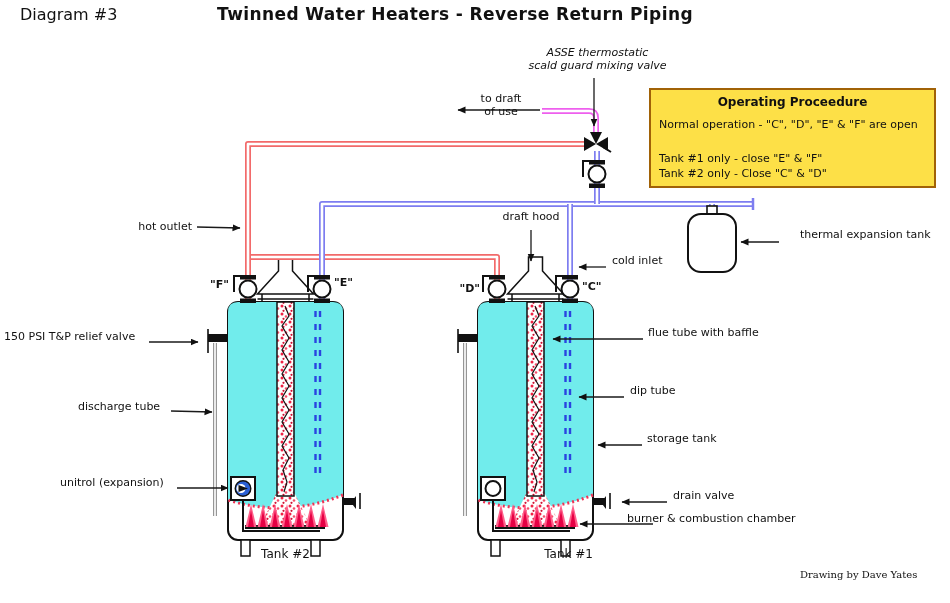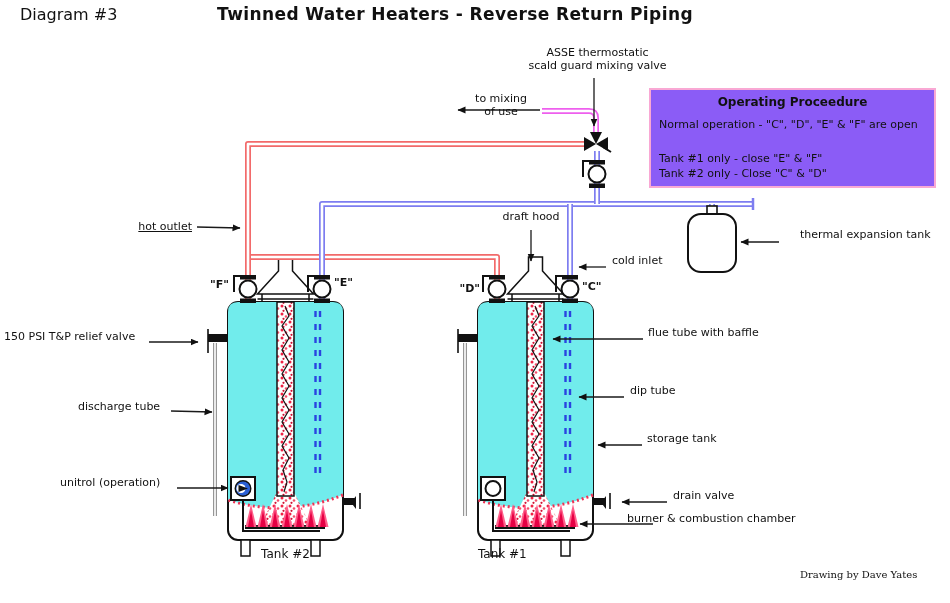--- a/index.html
+++ b/index.html
@@ -3,48 +3,48 @@
 <meta charset="utf-8">
 <style>
   html,body{margin:0;padding:0;background:#fff;}
   .stage{
     position:relative;width:950px;height:603px;background:#fff;overflow:hidden;
     font-family:"DejaVu Sans","Liberation Sans",sans-serif;color:#111;
   }
   .stage svg{position:absolute;left:0;top:0;}
   .lbl{position:absolute;font-size:11px;line-height:13px;white-space:nowrap;color:#111;}
   .lbl.center{text-align:center;white-space:normal;}
-  .lbl.right{text-align:right;text-decoration:underline;}
+  .lbl.right{text-align:right;}
   #diagram-number{left:20px;top:8px;font-size:16px;}
   #page-title{left:155px;top:8px;width:600px;text-align:center;font-size:17px;font-weight:bold;letter-spacing:.4px;}
-  #asse-label{left:500px;top:46px;width:195px;}
+  #asse-label{left:500px;top:46px;width:195px;font-style:italic;}
   #topoints-label{left:463px;top:92px;width:76px;}
   #hot-outlet-label{left:100px;top:220px;width:92px;}
   #draft-hood-label{left:496px;top:210px;width:70px;}
   #cold-inlet-label{left:612px;top:254px;}
   #expansion-label{left:784px;top:228px;margin-left:16px;}
   #relief-label{left:4px;top:330px;text-align:right;}
   #discharge-label{left:78px;top:400px;}
   #unitrol-label{left:60px;top:476px;}
   #flue-label{left:648px;top:326px;}
   #dip-label{left:630px;top:384px;}
   #storage-label{left:647px;top:432px;}
   #drain-label{left:673px;top:489px;}
   #burner-label{left:627px;top:512px;}
   #tank2-label{left:228px;top:548px;width:115px;text-align:center;font-size:12px;}
-  #tank1-label{left:478px;top:548px;width:115px;text-align:left;font-size:12px;}
+  #tank1-label{left:478px;top:548px;width:115px;text-align:right;font-size:12px;}
   #credit{left:800px;top:568px;font-size:10px;font-family:"DejaVu Serif","Liberation Serif",serif;}
   .vtag{position:absolute;font-size:11px;font-weight:bold;}
   #vtag-f{left:189px;top:278px;width:40px;text-align:right;}
   #vtag-e{left:334px;top:276px;}
   #vtag-d{left:440px;top:282px;width:40px;text-align:right;}
   #vtag-c{left:582px;top:280px;}
   .opbox{
     position:absolute;left:649px;top:88px;width:287px;height:100px;
-    border:2px solid #f9a8d4;background:#8b5cf6;box-sizing:border-box;
+    border:2px solid #a16207;background:#fde047;box-sizing:border-box;
   }
   .opbox .optitle{position:absolute;left:0;top:5px;width:100%;text-align:center;font-size:12px;font-weight:bold;}
   .opbox .opline{position:absolute;left:8px;font-size:11px;white-space:nowrap;}
   .opbox .l0{top:28px;} .opbox .l1{top:53px;margin-top:9px;} .opbox .l2{top:77px;}
 </style>
 </head>
 <body>
 
 <div class="stage">
 
@@ -213,30 +213,30 @@
     <div class="opline l0">Normal operation -  "C", "D", "E" &amp; "F" are open</div>
     <div class="opline l1">Tank #1 only - close "E" &amp; "F"</div>
     <div class="opline l2">Tank #2 only - Close "C" &amp; "D"</div>
   </div>
 
   <div class="lbl center" id="asse-label">
     <div>ASSE thermostatic</div>
     <div>scald guard mixing valve</div>
   </div>
   <div class="lbl center" id="topoints-label">
-    <div>to mixing</div>
+    <div>to draft</div>
     <div>of use</div>
   </div>
   <div class="lbl right" id="hot-outlet-label">hot outlet</div>
   <div class="lbl center" id="draft-hood-label">draft hood</div>
   <div class="lbl" id="cold-inlet-label">cold inlet</div>
   <div class="lbl" id="expansion-label">thermal expansion tank</div>
   <div class="lbl" id="relief-label">150 PSI T&amp;P relief valve</div>
   <div class="lbl" id="discharge-label">discharge tube</div>
-  <div class="lbl" id="unitrol-label">unitrol (operation)</div>
+  <div class="lbl" id="unitrol-label">unitrol (expansion)</div>
   <div class="lbl" id="flue-label">flue tube with baffle</div>
   <div class="lbl" id="dip-label">dip tube</div>
   <div class="lbl" id="storage-label">storage tank</div>
   <div class="lbl" id="drain-label">drain valve</div>
   <div class="lbl" id="burner-label">burner &amp; combustion chamber</div>
 
   <div class="vtag" id="vtag-f">"F"</div>
   <div class="vtag" id="vtag-e">"E"</div>
   <div class="vtag" id="vtag-d">"D"</div>
   <div class="vtag" id="vtag-c">"C"</div>

